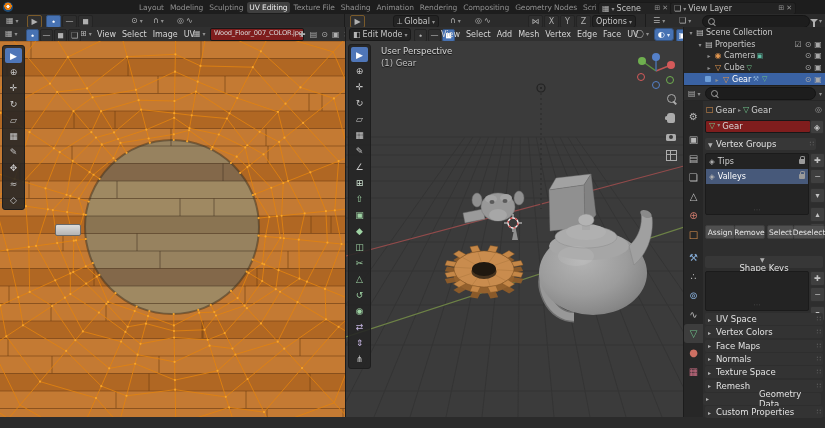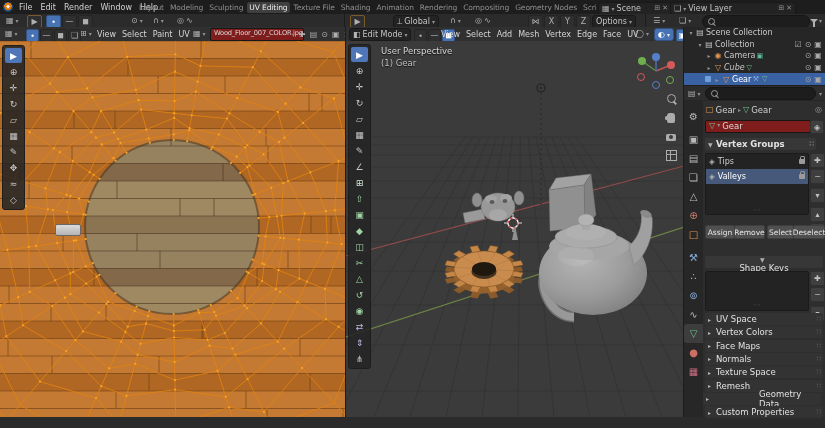--- a/index.html
+++ b/index.html
@@ -73,27 +73,20 @@
   .ov-line{font-size:8.5px;color:#d8d8d8;text-shadow:0 1px 1px rgba(0,0,0,.8);line-height:12px;white-space:nowrap;}
   .ov-line.dim{color:#c0c0c0;}
 </style>
 </head>
 <body>
 
 <div id="app">
 
   <div class="a row" id="topbar">
     <div class="blogo a" style="left:3px;top:2px;"></div>
-    <div class="a row" id="topbar-menus" style="left:15px;top:0;height:14px;">
-        <div class="mi">File</div>
-        <div class="mi">Edit</div>
-        <div class="mi">Render</div>
-        <div class="mi">Window</div>
-        <div class="mi">Help</div>
-      </div>
     <div class="a row" id="ws-tabs" style="left:136px;top:0;height:14px;width:460px;overflow:hidden;">
         <div class="ws-tab">Layout</div>
         <div class="ws-tab">Modeling</div>
         <div class="ws-tab">Sculpting</div>
         <div class="ws-tab act">UV Editing</div>
         <div class="ws-tab">Texture File</div>
         <div class="ws-tab">Shading</div>
         <div class="ws-tab">Animation</div>
         <div class="ws-tab">Rendering</div>
         <div class="ws-tab">Compositing</div>
@@ -193,21 +186,21 @@
       <div class="ibtn" style="width:11px;">◼</div>
       <div class="ibtn" style="width:11px;">❏</div>
     </div>
     <div class="a chip flat" style="left:77px;top:1px;">
         <span class="cic">⊞</span>
         <span class="carr">▾</span>
       </div>
     <div class="a row" style="left:94px;top:0;height:14px;">
       <span class="menu">View</span>
       <span class="menu">Select</span>
-      <span class="menu">Paint</span>
+      <span class="menu">Image</span>
       <span class="menu">UV</span>
     </div>
     <div class="a chip flat" style="left:190px;top:1px;">
         <span class="cic">▦</span>
         <span class="carr">▾</span>
       </div>
     <div class="a pill" style="left:210px;top:1px;width:86px;font-size:6.7px;letter-spacing:-.2px;">
         <span>Wood_Floor_007_COLOR.jpg</span>
       </div>
     <div class="a row" style="left:299px;top:0;height:14px;gap:4px;font-size:8px;color:#b0b0b0;">
@@ -889,39 +882,39 @@
   <div class="a" id="outliner-body" style="left:683px;top:27px;width:142px;height:58px;background:#262626;border-left:1px solid #1c1c1c;">
       <div class="ol-row" style="padding-left: 3px;">
         <div class="ol-arrow">▾</div>
         <div class="ol-ic" style="color: rgb(201, 201, 201);">▤</div>
         <div style="white-space: nowrap;">Scene Collection</div>
         <div class="ol-sp"></div>
       </div>
       <div class="ol-row" style="padding-left: 12px;">
         <div class="ol-arrow">▾</div>
         <div class="ol-ic" style="color: rgb(201, 201, 201);">▤</div>
-        <div style="white-space: nowrap;">Collection</div>
+        <div style="white-space: nowrap;">Properties</div>
         <div class="ol-sp"></div>
         <div class="ol-r">☑</div>
         <div class="ol-r">⊙</div>
         <div class="ol-r">▣</div>
       </div>
       <div class="ol-row" style="padding-left: 21px;">
         <div class="ol-arrow">▸</div>
         <div class="ol-ic" style="color: rgb(224, 149, 79);">◉</div>
         <div style="white-space: nowrap;">Camera</div>
         <div class="ol-badge" style="color: rgb(95, 191, 165);">▣</div>
         <div class="ol-sp"></div>
         <div class="ol-r">⊙</div>
         <div class="ol-r">▣</div>
       </div>
       <div class="ol-row" style="padding-left: 21px;">
         <div class="ol-arrow">▸</div>
         <div class="ol-ic" style="color: rgb(224, 149, 79);">▽</div>
-        <div style="white-space: nowrap; font-style: italic;">Cube</div>
+        <div style="white-space: nowrap;">Cube</div>
         <div class="ol-badge" style="color: rgb(111, 193, 138);">▽</div>
         <div class="ol-sp"></div>
         <div class="ol-r">⊙</div>
         <div class="ol-r">▣</div>
       </div>
       <div class="ol-row sel" style="padding-left: 21px;">
         <div class="ol-mode"></div>
         <div class="ol-arrow">▸</div>
         <div class="ol-ic" style="color: rgb(224, 149, 79);">▽</div>
         <div style="white-space: nowrap;">Gear</div>
@@ -970,21 +963,21 @@
       <span>Gear</span>
       <span style="margin-left:auto;color:#9a9a9a;font-size:8px;">◎</span>
     </div>
     <div class="a pill" style="left:2px;top:19px;width:98px;font-size:8.5px;gap:2px;">
       <span style="color:#6fc18a;font-size:8px;">▽</span>
       <span class="carr">▾</span>
       <span>Gear</span>
     </div>
     <div class="a sbtn" style="left:107px;top:19px;width:12px;height:12px;">◈</div>
 
-    <div class="a phead" style="left:2px;top:37px;width:111px;box-sizing:border-box;font-weight:bold;">
+    <div class="a phead" style="left:2px;top:37px;width:111px;box-sizing:border-box;">
       <span class="parr">▼</span>
       <span>Vertex Groups</span>
       <span class="pgrip">∷</span>
     </div>
     <div class="a listbox" id="vg-list" style="left: 2px; top: 52px; width: 102px; height: 60px; position: absolute;">
         <div class="lrow">
           <div style="font-size: 7.5px; color: rgb(176, 176, 176);">◈</div>
           <div>Tips</div>
           <div class="lock"></div>
         </div>

